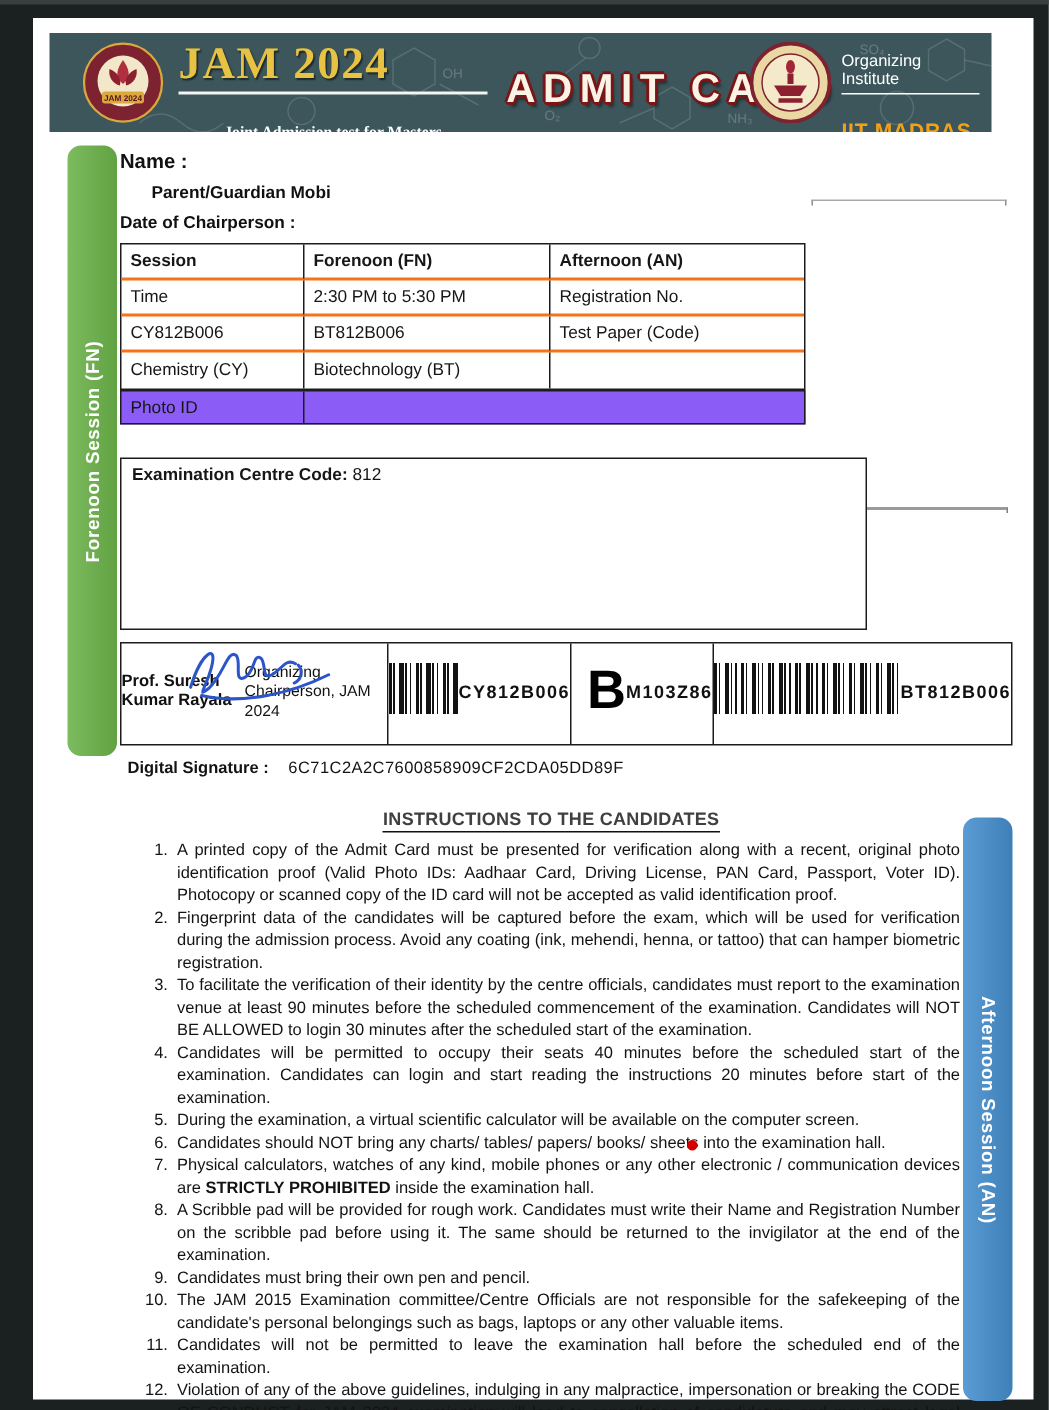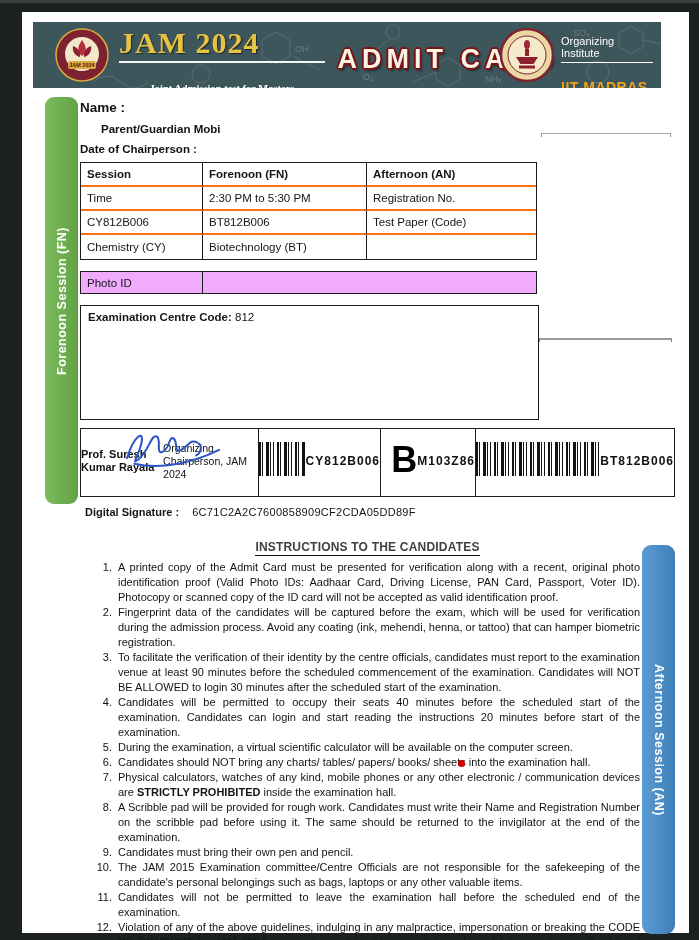--- a/index.html
+++ b/index.html
@@ -36,26 +36,26 @@
   .artifact2 { position:absolute; left:517px; top:326px; width:133px; height:4px; border-top:2px solid #9a9a9a; border-left:1px solid #7f7f7f; border-right:1px solid #7f7f7f; }
 
   
   .stable { position:absolute; left:58px; top:150px; width:457px; display:grid; grid-template-columns:122px 164px 169px; grid-auto-rows:24px; border:1.5px solid #1c1c1c; background:#fff; }
   .stable .cell { border-right:1px solid #1c1c1c; border-bottom:2px solid #f97316; padding:0 6px; display:flex; align-items:center; font-size:11.5px; color:#161616; white-space:nowrap; overflow:hidden; }
   .stable .cell:nth-child(3n)  { border-right:none; }
   .stable .cell:nth-child(n+10){ border-bottom:none; }
   .bold { font-weight:bold; }
   .gold { color:#9f8330; }
 
-  .photo-row { position:absolute; left:58px; top:259px; width:457px; height:23px; display:grid; grid-template-columns:122px 1fr; border:1.5px solid #1c1c1c; background:#f0abfc; }
+  .photo-row { position:absolute; left:58px; top:248px; width:457px; height:23px; display:grid; grid-template-columns:122px 1fr; border:1.5px solid #1c1c1c; background:#8b5cf6; }
   .photo-row .cell { padding:0 6px; display:flex; align-items:center; font-size:11.5px; color:#161616; }
   .photo-row .cell:first-child { border-right:1px solid #1c1c1c; }
 
   
-  .centre-box { position:absolute; left:58px; top:293px; width:459px; height:115px; border:1.5px solid #1c1c1c; padding:5px 7px; font-size:11.5px; color:#161616; background:#fff; }
+  .centre-box { position:absolute; left:58px; top:293px; width:498px; height:115px; border:1.5px solid #1c1c1c; padding:5px 7px; font-size:11.5px; color:#161616; background:#fff; }
 
   
   .sig-table { position:absolute; left:58px; top:416px; width:595px; height:69px; display:grid; grid-template-columns:178px 122px 95px 1fr; border:1.5px solid #1c1c1c; background:#fff; }
   .sig-table .scell { border-right:1px solid #1c1c1c; position:relative; display:flex; flex-direction:row; align-items:center; justify-content:flex-end; padding-bottom:3px; overflow:hidden; }
   .sig-table .scell:last-child { border-right:none; }
   .sig-svg { position:absolute; left:28px; top:-4px; width:130px; height:46px; }
   .sig-name { font-size:11px; font-weight:bold; color:#111; line-height:13px; }
   .sig-role { font-size:10.5px; color:#111; line-height:13px; }
   .barcode { width:100px; height:34px; margin-bottom:4px;
       background:repeating-linear-gradient(90deg,#121212 0 2px,#fff 2px 3px,#121212 3px 4px,#fff 4px 7px,#121212 7px 10px,#fff 10px 11px,#121212 11px 12px,#fff 12px 14px,#121212 14px 15px,#fff 15px 18px); }

